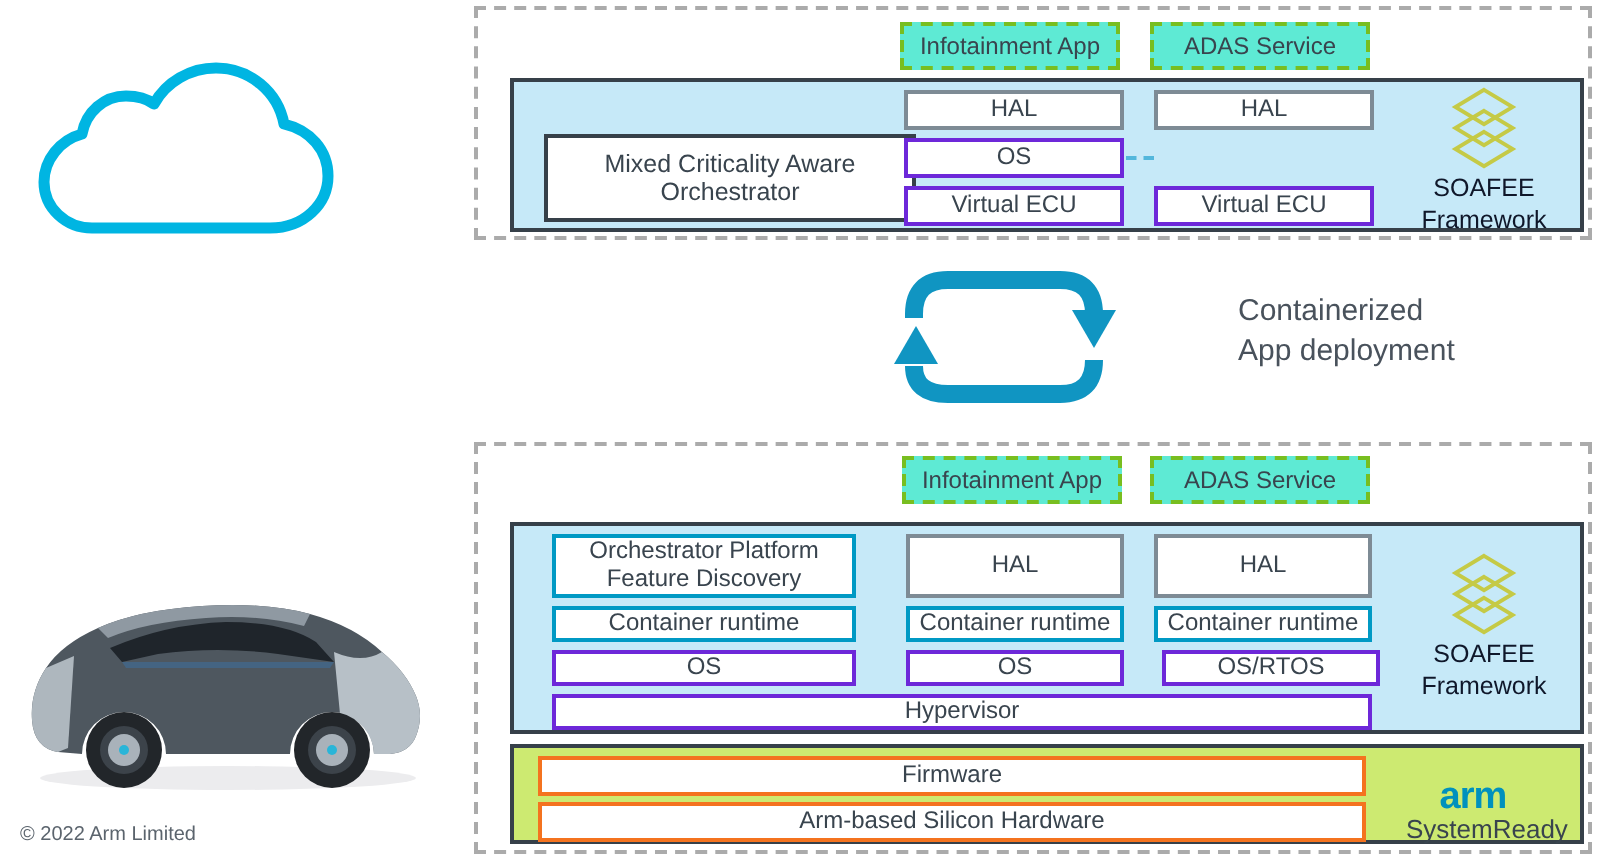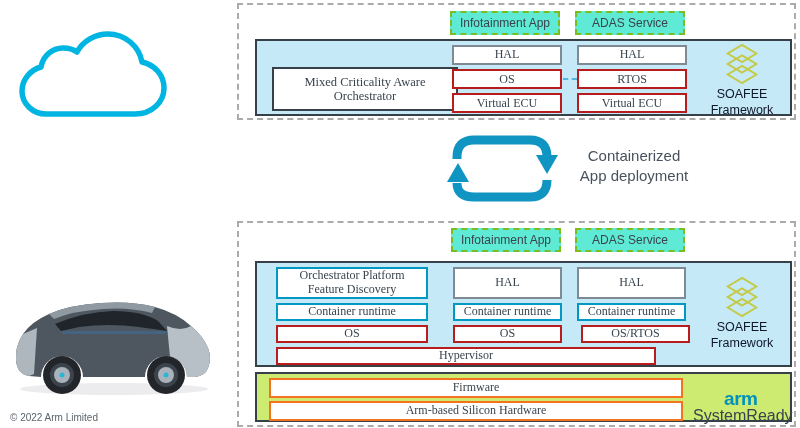--- a/index.html
+++ b/index.html
@@ -9,39 +9,39 @@
 
   .dashed-env{position:absolute;border:2px dashed #ababab;background:transparent;}
 
   .app-box{position:absolute;height:24px;width:110px;border:2.5px dashed #78be20;background:#5eead4;
            display:flex;align-items:center;justify-content:center;font-size:12px;color:#39444e;}
 
   .panel-blue{position:absolute;background:#c6e9f8;border:2.5px solid #364049;}
   .panel-green{position:absolute;background:#cdea71;border:2.5px solid #364049;}
 
   .layer{position:absolute;background:#fff;display:flex;align-items:center;justify-content:center;
-         font-size:12px;color:#39444e;text-align:center;line-height:1.15;padding:0 4px;font-family:Liberation Serif, serif;}
+         font-size:12px;color:#39444e;text-align:center;line-height:1.15;padding:0 4px;}
   .bd-gray{border:2px solid #7e8b95;}
-  .bd-yellow{border:2px solid #b91c1c;align-items:flex-end;}
+  .bd-yellow{border:2px solid #6d28d9;}
   .bd-teal{border:2px solid #0099c4;}
   .bd-dark{border:2px solid #364049;}
   .bd-orange{border:2.5px solid #f4731f;}
   .fs-125{font-size:12.5px;}
 
   .connector{position:absolute;border-top:2px dashed #53b7dc;}
 
   .soafee{position:absolute;display:flex;flex-direction:column;align-items:center;
           font-size:12.5px;line-height:1.25;text-align:center;color:#0f172a;}
   .soafee svg{display:block;margin-bottom:2px;}
 
-  .cycle-label{position:absolute;font-size:15px;line-height:1.35;color:#49525c;text-align:center;}
+  .cycle-label{position:absolute;font-size:15px;line-height:1.35;color:#49525c;margin-left:46px;}
 
   .arm-brand-row{position:absolute;display:flex;align-items:center;}
   .arm-brand{font-weight:bold;font-size:19px;letter-spacing:-0.5px;color:#0091bd;line-height:1;}
-  .arm-cert{font-size:16px;color:#39444e;margin-left:4px;line-height:1;}
+  .arm-cert{font-size:13px;color:#39444e;margin-left:14px;line-height:1;}
 
   .copyright{position:absolute;font-size:10px;color:#5b646d;}
 </style>
 </head>
 <body>
 
 <div class="canvas">
 
   <svg style="position:absolute;left:16px;top:22px;" width="162" height="100" viewBox="0 0 160 100" fill="none">
     <path d="M38,92 L118,92 C135,92 147,80 147,66 C147,53 138,43 125,40 C122,24 108,12 91,12
@@ -71,23 +71,20 @@
         <span>OS</span>
       </div>
       <div class="layer bd-yellow" style="left:195px;top:52px;width:110px;height:20px;">
         <span>Virtual ECU</span>
       </div>
 
       <div class="connector" style="left:306px;top:37px;width:14px;"></div>
 
       <div class="layer bd-gray" style="left:320px;top:4px;width:110px;height:20px;">
         <span>HAL</span>
-      </div>
-      <div class="layer bd-yellow" style="left:320px;top:28px;width:110px;height:20px;">
-        <span>RTOS</span>
       </div>
       <div class="layer bd-yellow" style="left:320px;top:52px;width:110px;height:20px;">
         <span>Virtual ECU</span>
       </div>
 
       <div class="soafee" style="left:437px;top:2px;width:96px;">
         <svg width="40" height="42" viewBox="0 0 36 44" fill="none">
           <path d="M18 2 L33 11 L18 20 L3 11 Z" stroke="#c5ca46" stroke-width="2"></path>
           <path d="M18 13 L33 22 L18 31 L3 22 Z" stroke="#c5ca46" stroke-width="2"></path>
           <path d="M18 24 L33 33 L18 42 L3 33 Z" stroke="#c5ca46" stroke-width="2"></path>
@@ -141,21 +138,21 @@
       <div class="layer bd-gray" style="left:320px;top:4px;width:109px;height:32px;">
         <span>HAL</span>
       </div>
       <div class="layer bd-teal" style="left:320px;top:40px;width:109px;height:18px;">
         <span>Container runtime</span>
       </div>
       <div class="layer bd-yellow" style="left:324px;top:62px;width:109px;height:18px;">
         <span>OS/RTOS</span>
       </div>
 
-      <div class="layer bd-yellow" style="left:19px;top:84px;width:380px;height:18px;">
+      <div class="layer bd-yellow" style="left:19px;top:84px;width:410px;height:18px;">
         <span>Hypervisor</span>
       </div>
 
       <div class="soafee" style="left:437px;top:13px;width:96px;">
         <svg width="40" height="42" viewBox="0 0 36 44" fill="none">
           <path d="M18 2 L33 11 L18 20 L3 11 Z" stroke="#c5ca46" stroke-width="2"></path>
           <path d="M18 13 L33 22 L18 31 L3 22 Z" stroke="#c5ca46" stroke-width="2"></path>
           <path d="M18 24 L33 33 L18 42 L3 33 Z" stroke="#c5ca46" stroke-width="2"></path>
         </svg>
         <span>SOAFEE Framework</span>

